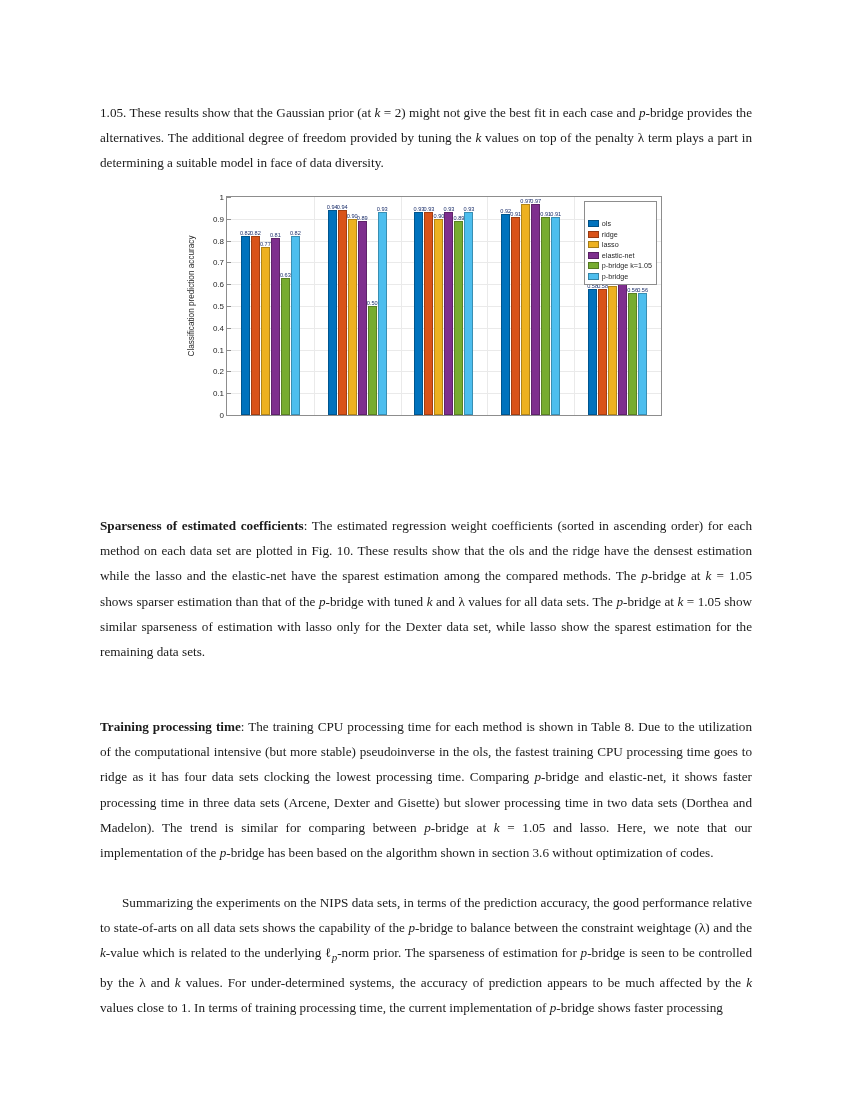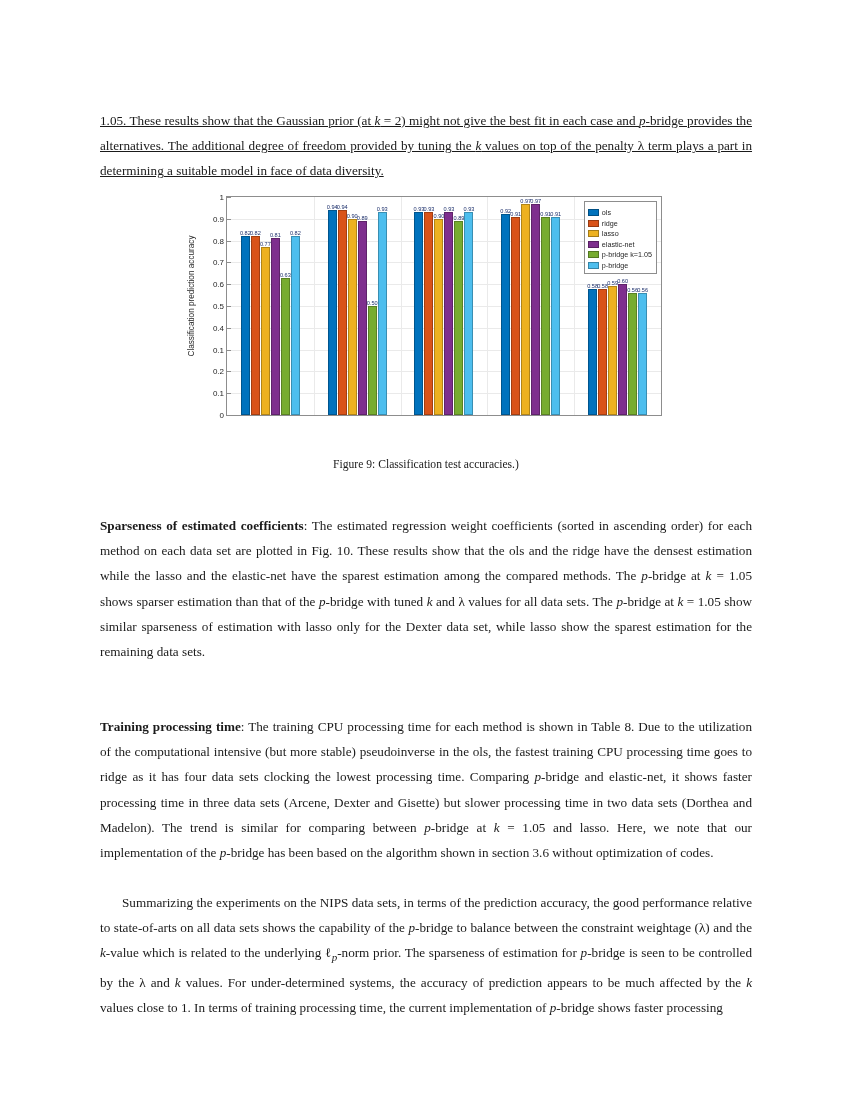--- a/index.html
+++ b/index.html
@@ -176,21 +176,21 @@
     width: 1px;
     background: #eaeaea;
   }
 
   .legend {
     position: absolute;
     right: 4px;
     top: 4px;
     background: #ffffff;
     border: 1px solid #8d8d8d;
-    padding: 6px 4px 3px 3px;
+    padding: 17px 4px 3px 3px;
     display: flex;
     flex-direction: column;
     gap: 1.5px;
     z-index: 5;
   }
   .legend-item {
     display: flex;
     align-items: center;
     gap: 3px;
     font-family: "Liberation Sans", sans-serif;
@@ -225,21 +225,21 @@
     top: 1052px;
     text-align: center;
     font-size: 12px;
   }
 </style>
 </head>
 <body>
 
 <div class="page">
 
-  <div class="textcol" style="top:108px;text-decoration:underline;">
+  <div class="textcol" style="top:100px;">
     <p class="body"><span>1.05. These results show that the Gaussian prior (at </span><i>k</i><span> = 2) might not give the best fit in each case and </span><i>p</i><span>-bridge provides the alternatives. The additional degree of freedom provided by tuning the </span><i>k</i><span> values on top of the penalty λ term plays a part in determining a suitable model in face of data diversity.</span></p>
   </div>
 
   <div class="figure-wrap">
     <div class="chart-box">
 
       <div class="ylabel-pos">
         <div class="ylabel">Classification prediction accuracy</div>
       </div>
 
@@ -422,21 +422,20 @@
             <div class="legend-item">
               <span class="swatch" style="background: rgb(77, 190, 238);"></span>
               <span>p-bridge</span>
             </div>
           </div>
       </div>
 
     </div>
   </div>
 
-  <div class="caption">Figure 9: Classification test accuracies.)</div>
 
   <div class="textcol" style="top:513px;">
     <p class="body"><span class="runhead">Sparseness of estimated coefficients</span><span><span>: The estimated regression weight coefficients (sorted in ascending order) for each method on each data set are plotted in Fig. 10. These results show that the ols and the ridge have the densest estimation while the lasso and the elastic-net have the sparest estimation among the compared methods. The </span><i>p</i><span>-bridge at </span><i>k</i><span> = 1.05 shows sparser estimation than that of the </span><i>p</i><span>-bridge with tuned </span><i>k</i><span> and λ values for all data sets. The </span><i>p</i><span>-bridge at </span><i>k</i><span> = 1.05 show similar sparseness of estimation with lasso only for the Dexter data set, while lasso show the sparest estimation for the remaining data sets.</span></span></p>
   </div>
 
   <div class="textcol" style="top:714px;">
     <p class="body"><span class="runhead">Training processing time</span><span><span>: The training CPU processing time for each method is shown in Table 8. Due to the utilization of the computational intensive (but more stable) pseudoinverse in the ols, the fastest training CPU processing time goes to ridge as it has four data sets clocking the lowest processing time. Comparing </span><i>p</i><span>-bridge and elastic-net, it shows faster processing time in three data sets (Arcene, Dexter and Gisette) but slower processing time in two data sets (Dorthea and Madelon). The trend is similar for comparing between </span><i>p</i><span>-bridge at </span><i>k</i><span> = 1.05 and lasso. Here, we note that our implementation of the </span><i>p</i><span>-bridge has been based on the algorithm shown in section 3.6 without optimization of codes.</span></span></p>
   </div>
 
   <div class="textcol" style="top:890px;">

